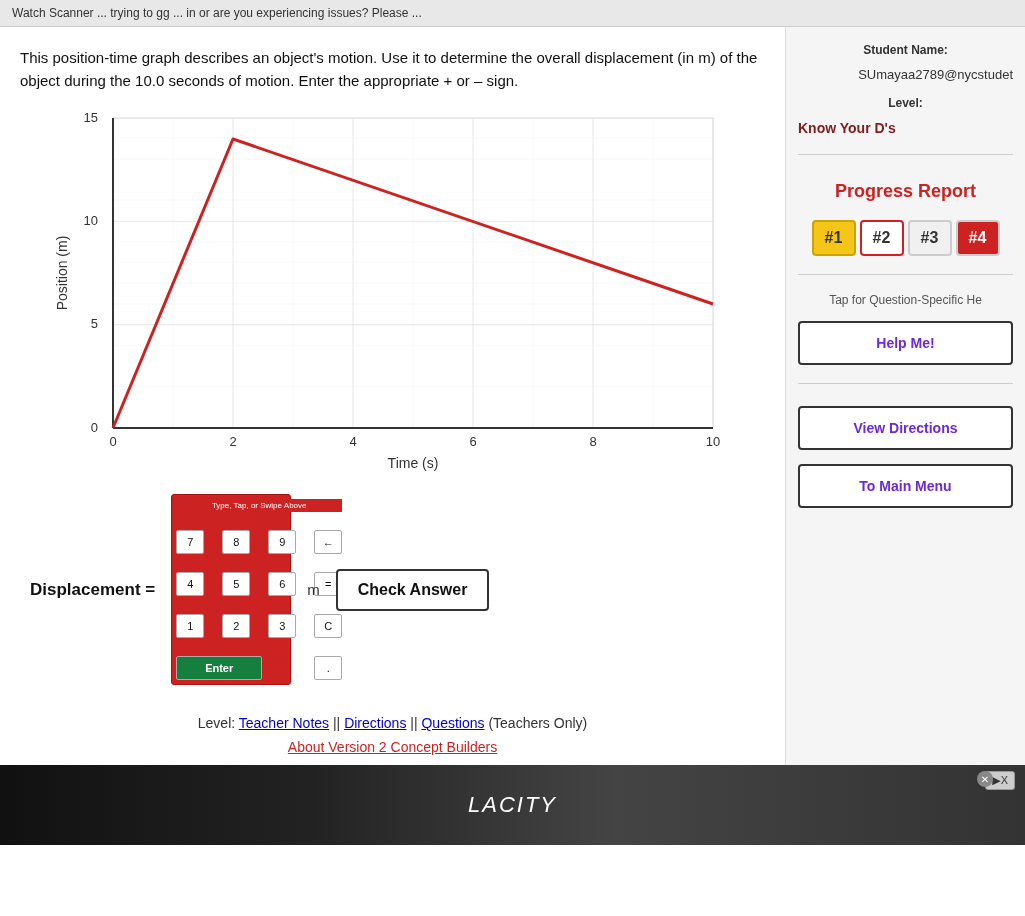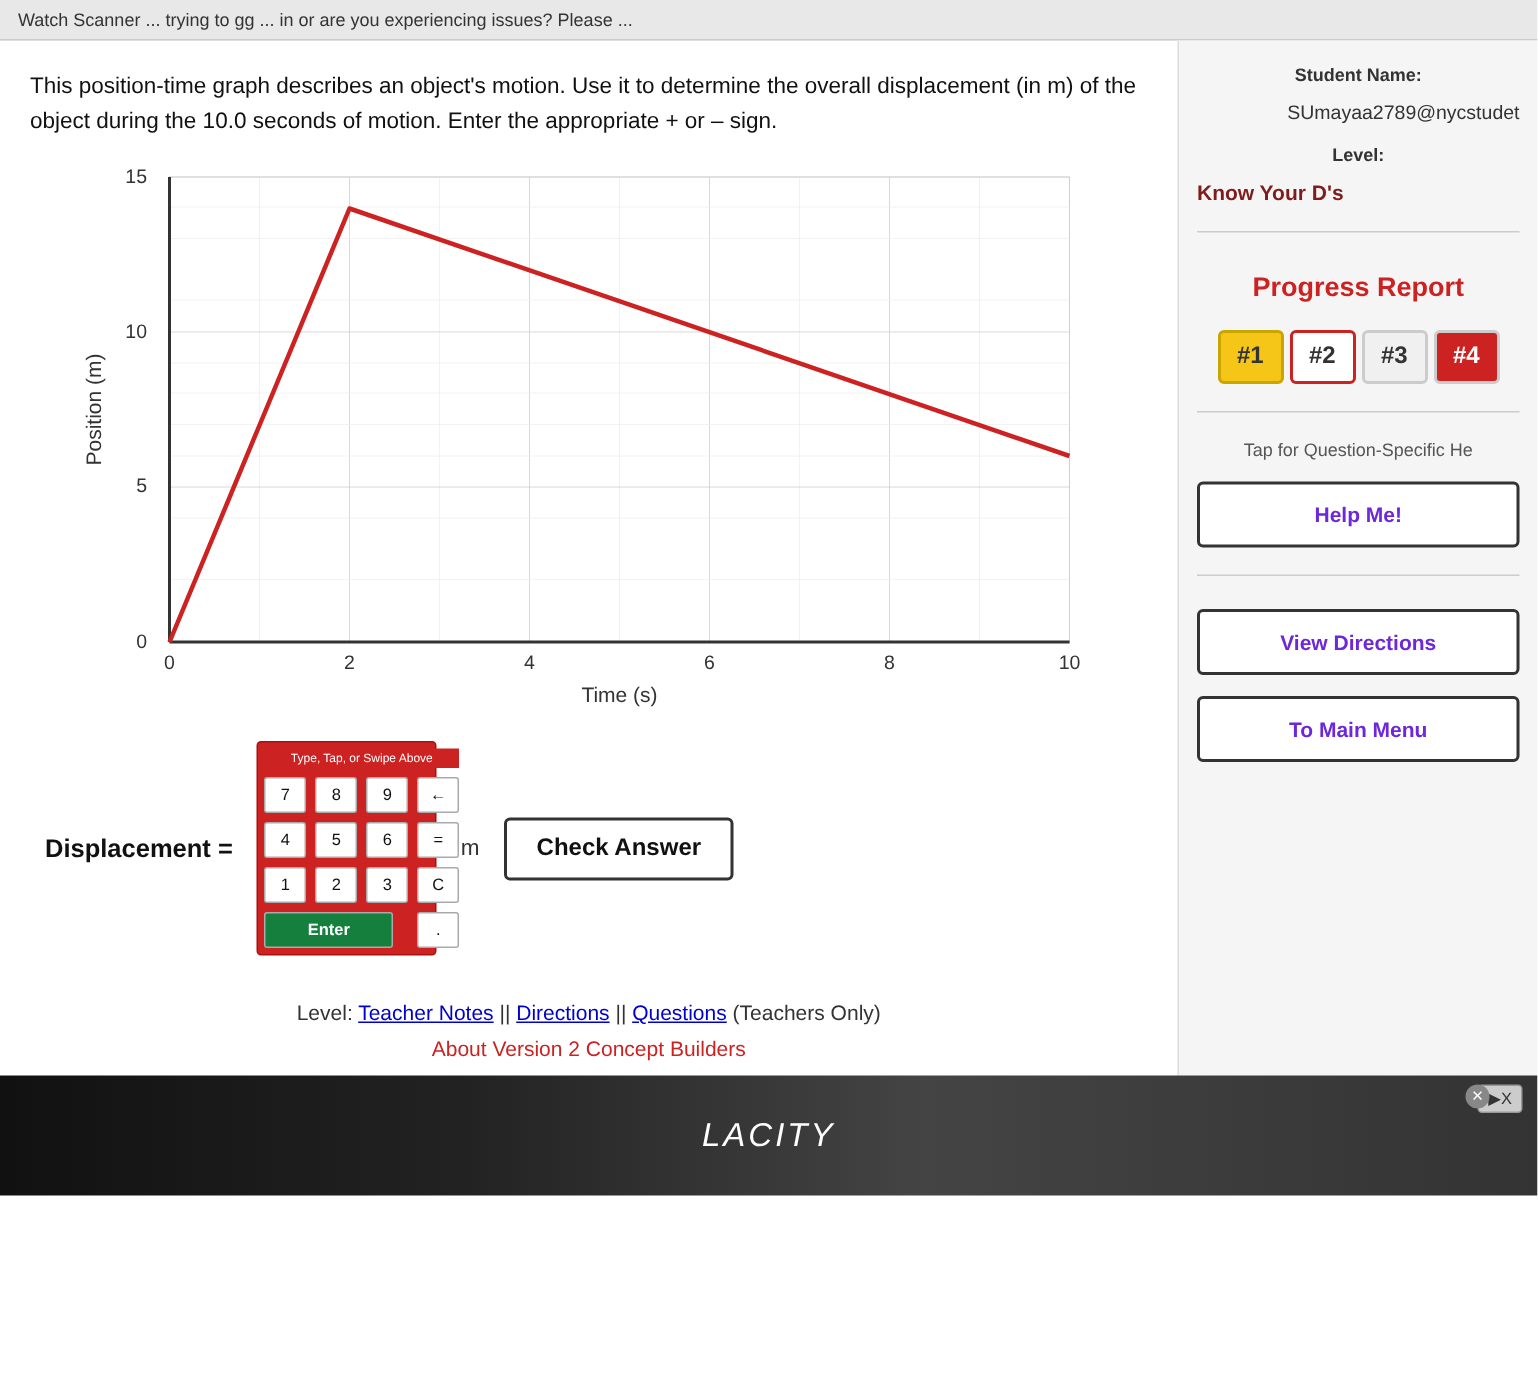--- a/index.html
+++ b/index.html
@@ -84,21 +84,21 @@
     }
 
     
     .keypad {
       background: #cc2222;
       border: 1px solid #aa1111;
       border-radius: 3px;
       padding: 4px;
       display: grid;
       grid-template-columns: repeat(4, 28px);
-      gap: 6px;
+      gap: 18px;
       width: 120px;
     }
 
     .keypad-btn {
       width: 28px;
       height: 24px;
       background: #fff;
       border: 1px solid #aaa;
       border-radius: 2px;
       font-size: 11px;
@@ -154,20 +154,21 @@
     }
 
     .footer-about {
       text-align: center;
       margin-top: 8px;
       font-size: 14px;
     }
 
     .footer-about a {
       color: #cc2222;
+      text-decoration: underline;
       cursor: pointer;
     }
 
     
     .student-name-label {
       font-size: 12px;
       font-weight: bold;
       color: #333;
       text-align: center;
     }

